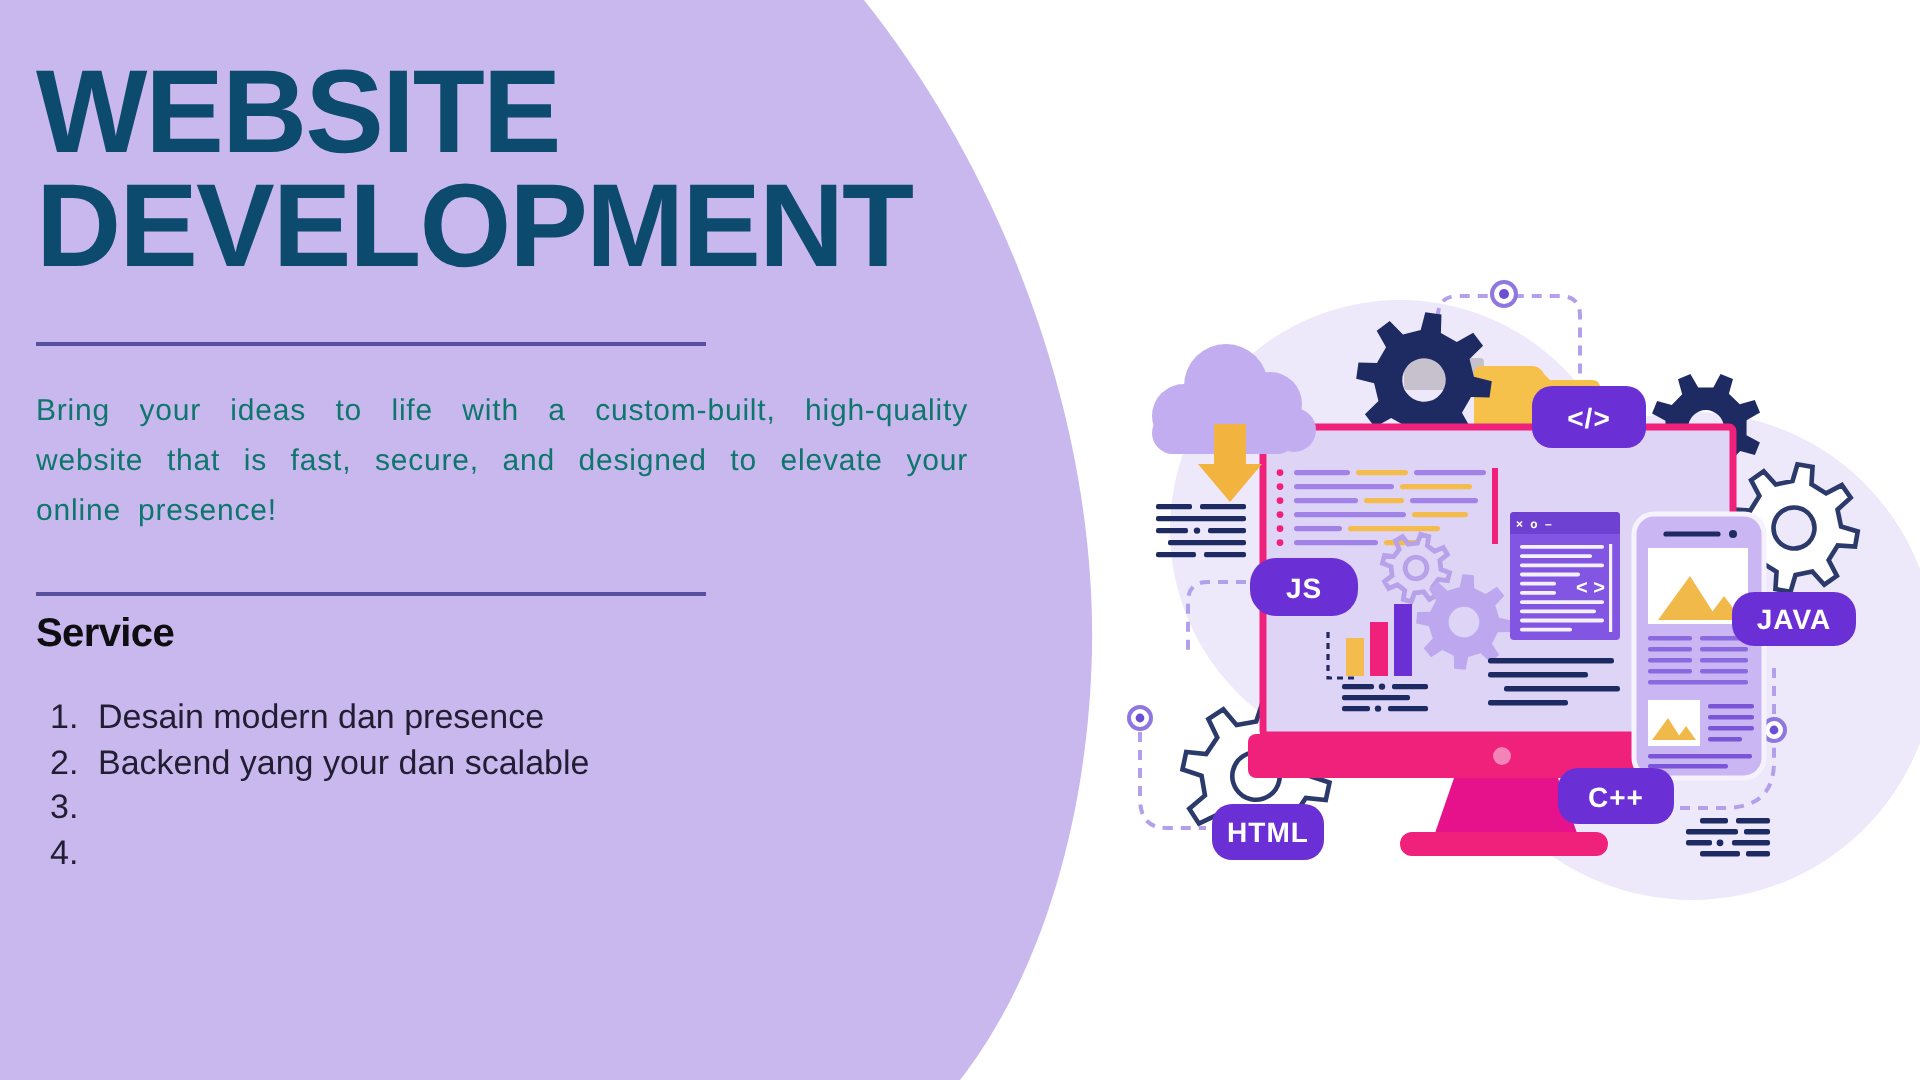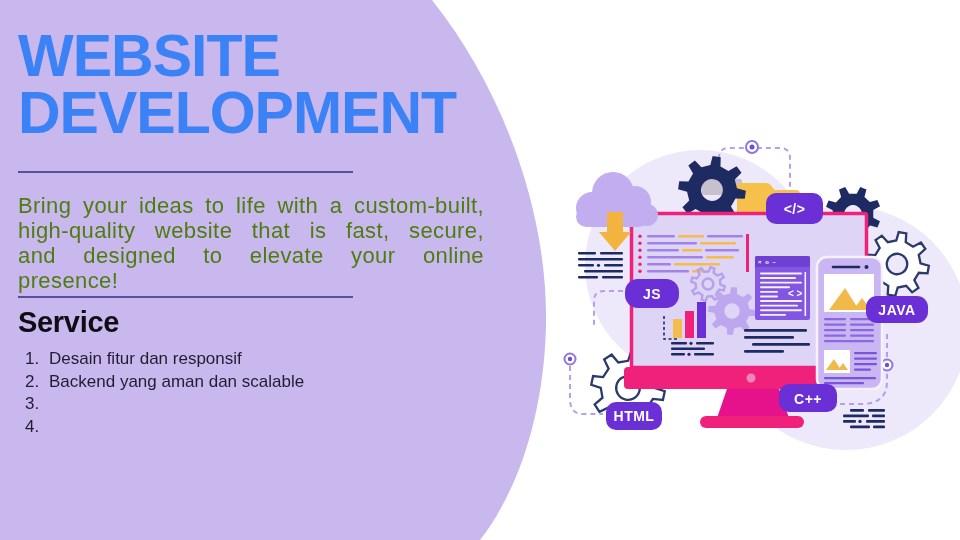--- a/index.html
+++ b/index.html
@@ -8,26 +8,26 @@
     --navy:#1e2b63; --yellow:#f4bc4d; --screen:#ded4f6; --circle:#eee8fb;
     --pline:#a183e8; --lpurple:#c2adf0; --win:#8256e2; --winhead:#6e41d2;
     --dash:#b4a0ea; --node:#8f76e0; --nodedot:#6c4fd4; --phone:#c9b6f2;
     --phline:#8a68e0; --phline2:#7a55d8; --grey:#c7c1ce;
   }
   html,body{margin:0;padding:0;}
   body{width:960px;height:540px;position:relative;overflow:hidden;background:#ffffff;
        font-family:"Liberation Sans", sans-serif;}
   svg.stage{position:absolute;left:0;top:0;}
   .left{position:absolute;left:18px;z-index:2;color:var(--ink);}
-  .title{top:28px;font-size:59px;line-height:57px;font-weight:bold;letter-spacing:-1px;color:#3b82f6;}
+  .title{top:28px;font-size:59px;line-height:57px;font-weight:bold;letter-spacing:-1px;color:#0c4a6e;}
   .rule{position:absolute;left:18px;width:335px;height:2px;background:var(--divider);z-index:2;}
   .rule1{top:171px;} .rule2{top:296px;}
-  .intro{top:193px;width:466px;font-size:22px;line-height:25px;letter-spacing:.4px;
-         word-spacing:4px;text-align:justify;color:#4d7c0f;}
-  .service{top:306px;font-size:29px;font-weight:bold;color:#0e0d12;letter-spacing:-.3px;text-align:right;}
+  .intro{top:193px;width:466px;font-size:15px;line-height:25px;letter-spacing:.4px;
+         word-spacing:4px;text-align:justify;color:#0f766e;}
+  .service{top:306px;font-size:20px;font-weight:bold;color:#0e0d12;letter-spacing:-.3px;text-align:right;}
   .svclist{top:348px;width:470px;font-size:17px;line-height:22.5px;color:#211d33;}
   .svclist .row{display:flex;}
   .svclist .num{width:24px;flex:0 0 auto;padding-left:7px;}
   .badge-label{font:bold 14px "Liberation Sans", sans-serif;fill:#ffffff;letter-spacing:.5px;}
   .winhead-label{font:bold 6px "Liberation Sans", sans-serif;fill:#ffffff;letter-spacing:1px;}
   .snippet{font:bold 10px "Liberation Sans", sans-serif;fill:#ffffff;}
 </style>
 </head>
 <body>
 
@@ -264,25 +264,25 @@
 
 <div class="left intro">Bring your ideas to life with a custom-built, high-quality website that is fast, secure, and designed to elevate your online presence!</div>
 
 <div class="rule rule2"></div>
 
 <div class="left service">Service</div>
 
 <div class="left svclist">
   <div class="row">
     <span class="num">1.</span>
-    <span>Desain fitur dan responsif</span>
+    <span>Desain modern dan presence</span>
   </div>
   <div class="row">
     <span class="num">2.</span>
-    <span>Backend yang aman dan scalable</span>
+    <span>Backend yang your dan scalable</span>
   </div>
   <div class="row">
     <span class="num">3.</span>
   </div>
   <div class="row">
     <span class="num">4.</span>
   </div>
 </div>
 
 </body></html>

